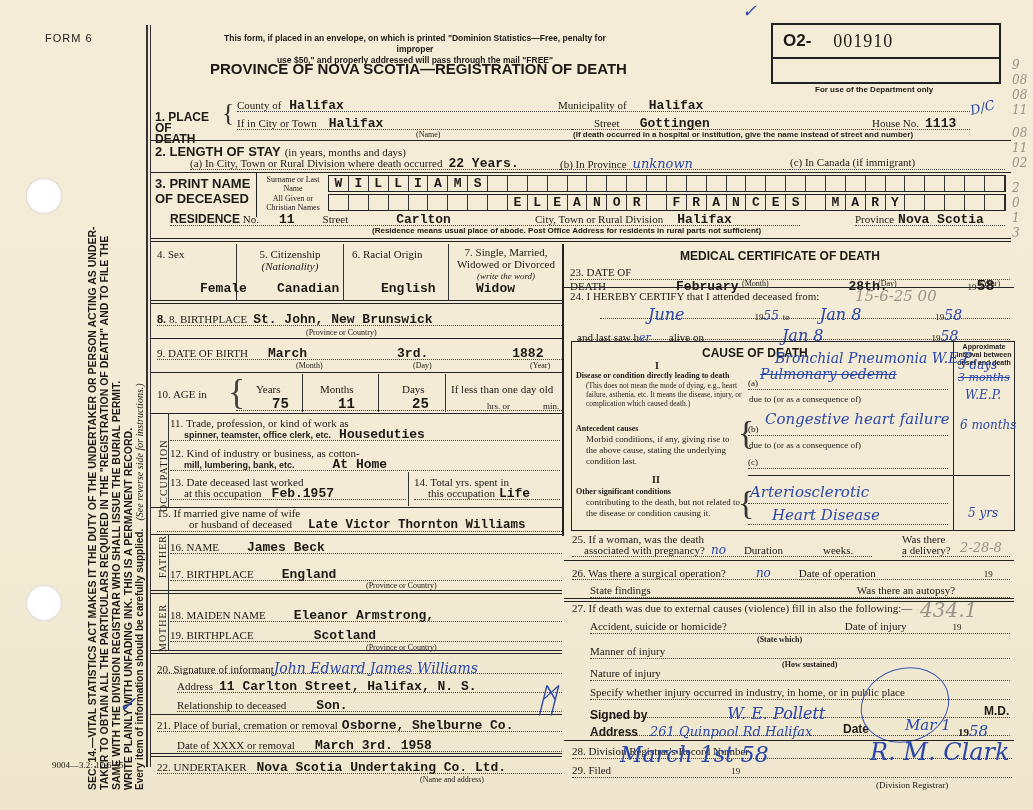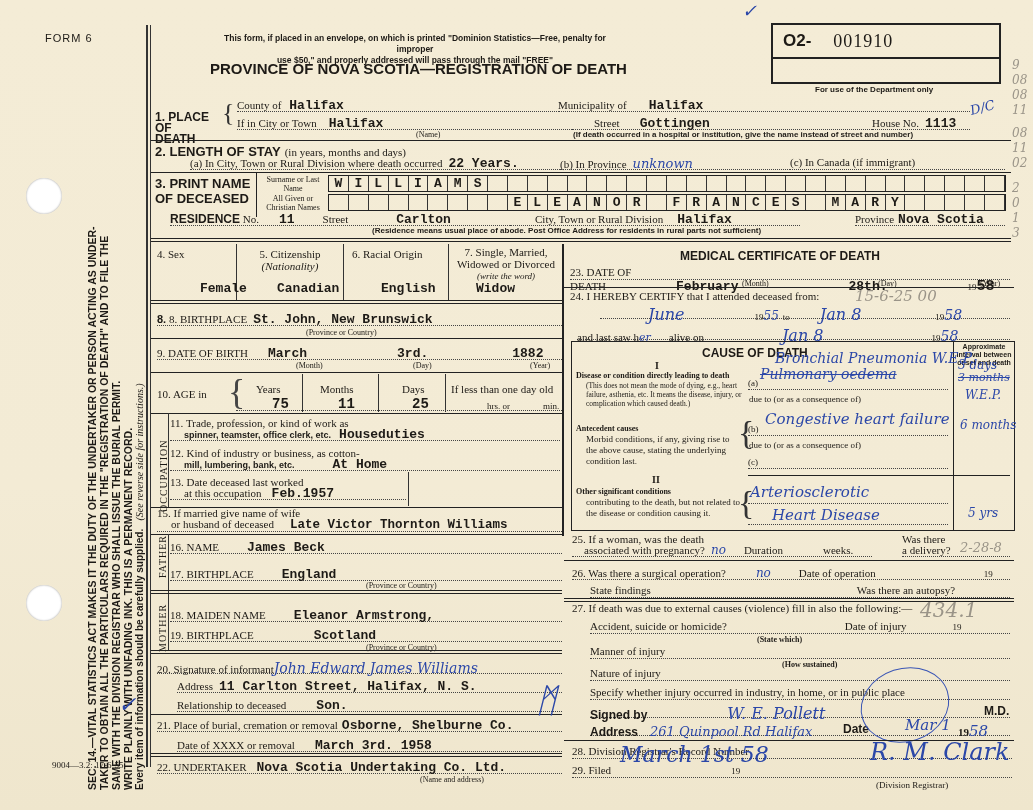--- a/index.html
+++ b/index.html
@@ -265,24 +265,28 @@
   </div>
   <div class="abs lbl" style="left:170px;top:448px;line-height:11px;width:390px">
     <div>12. Kind of industry or business, as cotton-</div>
     <div class="dots" style="height:12px"><span class="sans" style="font-weight:bold;font-size:9px;margin-left:14px">mill, lumbering, bank, etc.</span><span class="mono" style="margin-left:38px;font-size:13px">At Home</span></div>
   </div>
   <div class="abs" style="left:408px;top:472px;width:1px;height:34px;background:#333"></div>
   <div class="abs lbl" style="left:170px;top:477px;line-height:11px;width:236px">
     <div>13. Date deceased last worked</div>
     <div class="dots" style="height:12px"><span style="margin-left:14px">at this occupation</span><span class="mono" style="margin-left:10px;font-size:13px">Feb.1957</span></div>
   </div>
+  <div class="abs lbl" style="left:414px;top:477px;line-height:11px;width:146px">
+    <div>14. Total yrs. spent in</div>
+    <div class="dots" style="height:12px"><span style="margin-left:14px">this occupation</span><span class="mono" style="margin-left:4px;font-size:13px">Life</span></div>
+  </div>
   <div class="hline" style="left:151px;top:507px;width:411px"></div>
   <div class="abs lbl" style="left:157px;top:508px;line-height:11px;width:405px">
     <div>15. If married give name of wife</div>
-    <div class="dots" style="height:13px"><span style="margin-left:14px">or husband of deceased</span><span class="mono" style="margin-left:16px;font-size:12.5px">Late Victor Thornton Williams</span></div>
+    <div class="dots" style="height:13px"><span style="margin-left:32px">or husband of deceased</span><span class="mono" style="margin-left:16px;font-size:12.5px">Late Victor Thornton Williams</span></div>
   </div>
   <div class="hline" style="left:151px;top:534px;width:411px"></div>
 
   <div class="vert" style="left:157px;top:578px;font-size:10px;letter-spacing:1px">FATHER</div>
   <div class="vert" style="left:157px;top:652px;font-size:10px;letter-spacing:1px">MOTHER</div>
   <div class="abs" style="left:168px;top:534px;width:1px;height:116px;background:#333"></div>
   <div class="abs lbl dots" style="left:170px;top:540px;width:392px;height:14px">
     <span style="font-variant:small-caps">16. NAME</span><span class="mono" style="margin-left:28px;font-size:13px">James Beck</span>
   </div>
   <div class="abs lbl dots" style="left:170px;top:567px;width:392px;height:14px">

